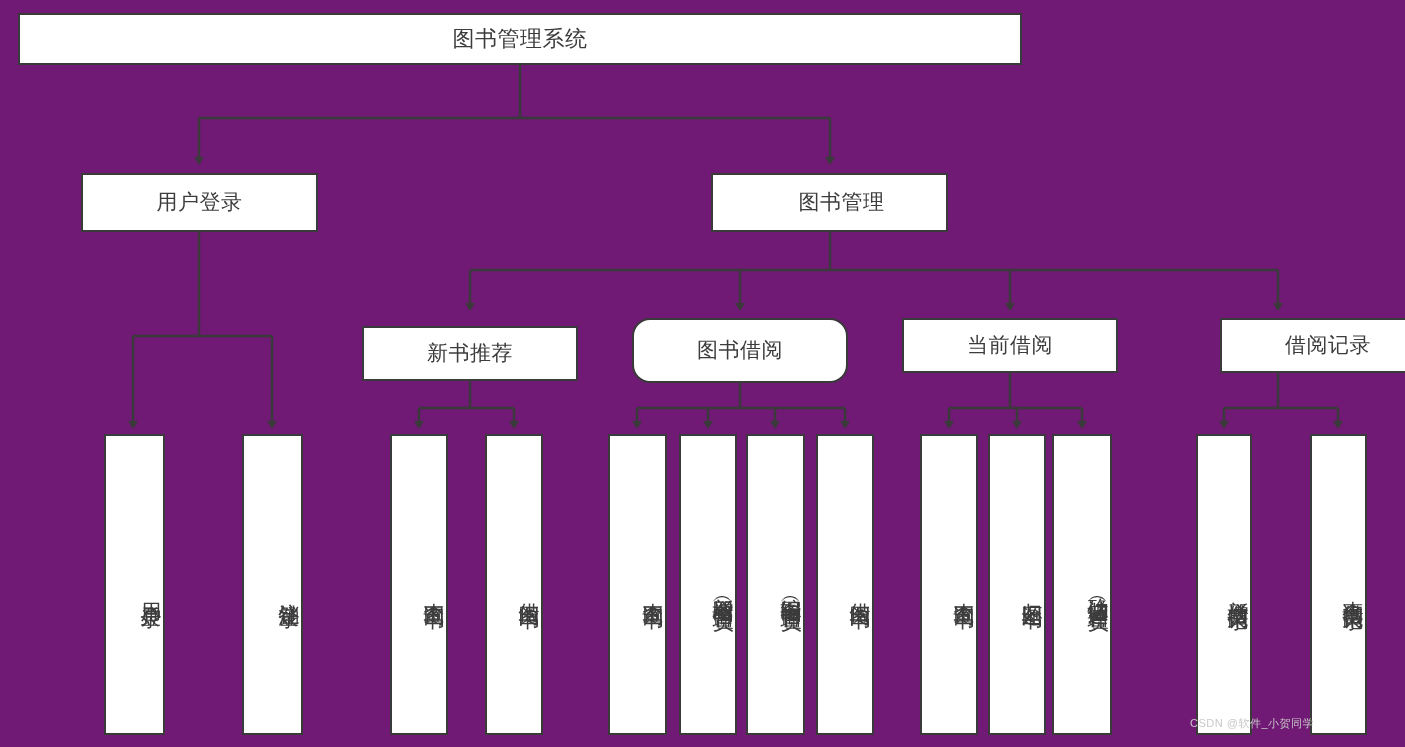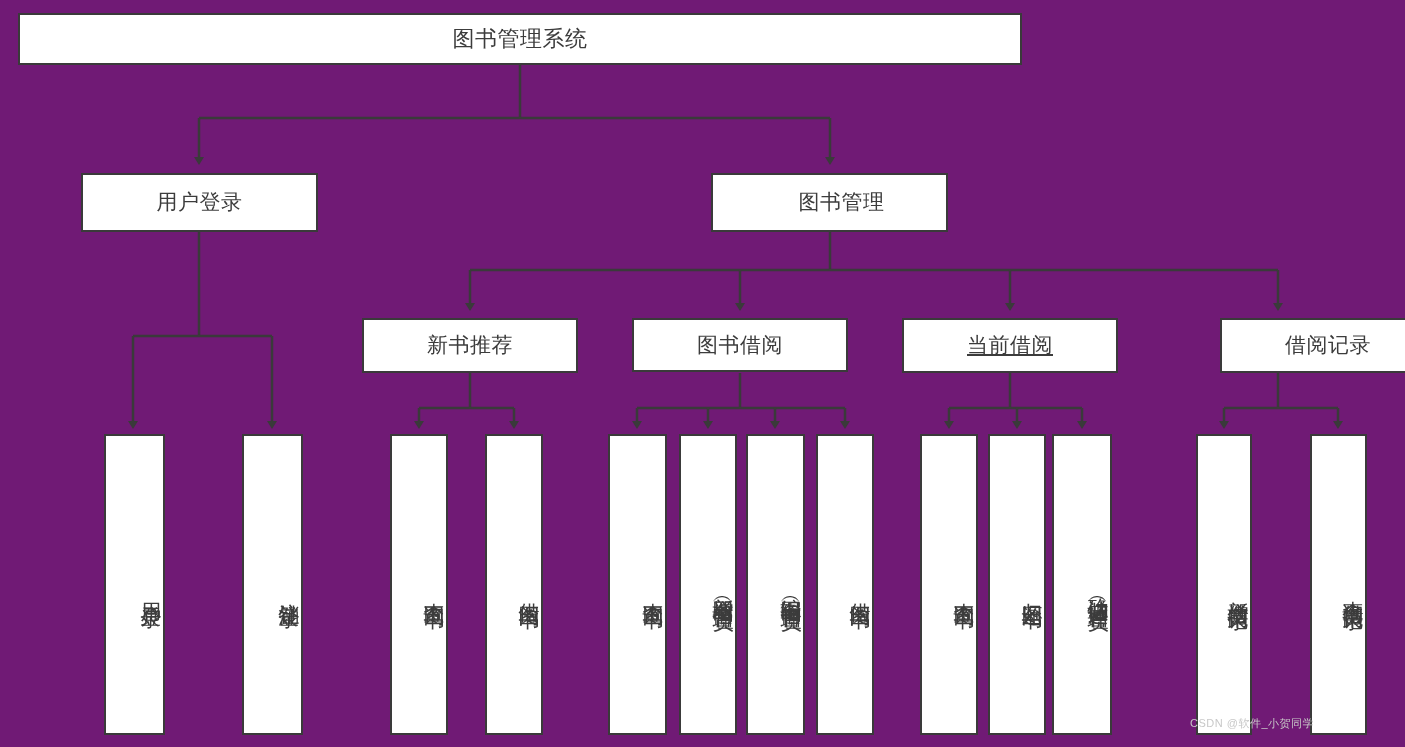--- a/index.html
+++ b/index.html
@@ -114,23 +114,23 @@
       <path d="M1224,408 L1224,424" marker-end="url(#arrow)"></path>
       <path d="M1338,408 L1338,424" marker-end="url(#arrow)"></path>
     </g>
   </svg>
 
   <div class="node horiz root" style="left:18px; top:13px; width:1004px; height:52px;">图书管理系统</div>
 
   <div class="node horiz" style="left:81px; top:173px; width:237px; height:59px;">用户登录</div>
   <div class="node horiz" style="left:711px; top:173px; width:237px; height:59px;padding-left:24px;">图书管理</div>
 
-  <div class="node horiz" style="left:362px; top:318px; width:216px; height:55px;">新书推荐</div>
-  <div class="node horiz" style="left:632px; top:318px; width:216px; height:54px;">图书借阅</div>
-  <div class="node horiz" style="left:902px; top:318px; width:216px; height:55px;text-decoration:underline;">当前借阅</div>
+  <div class="node horiz" style="left:362px; top:326px; width:216px; height:55px;">新书推荐</div>
+  <div class="node horiz" style="left:632px; top:318px; width:216px; height:65px;border-radius:18px;">图书借阅</div>
+  <div class="node horiz" style="left:902px; top:318px; width:216px; height:55px;">当前借阅</div>
   <div class="node horiz" style="left:1220px; top:318px; width:216px; height:55px;">借阅记录</div>
 
   <div class="node vert" style="left:104px; top:434px; width:61px; height:301px;">用户登录</div>
   <div class="node vert" style="left:242px; top:434px; width:61px; height:301px;">注销登录</div>
 
   <div class="node vert" style="left:390px; top:434px; width:58px; height:301px;">查询图书</div>
   <div class="node vert" style="left:485px; top:434px; width:58px; height:301px;">借阅图书</div>
 
   <div class="node vert" style="left:608px; top:434px; width:59px; height:301px;">查询图书</div>
   <div class="node vert" style="left:679px; top:434px; width:58px; height:301px;">新增图书（管理员）</div>

